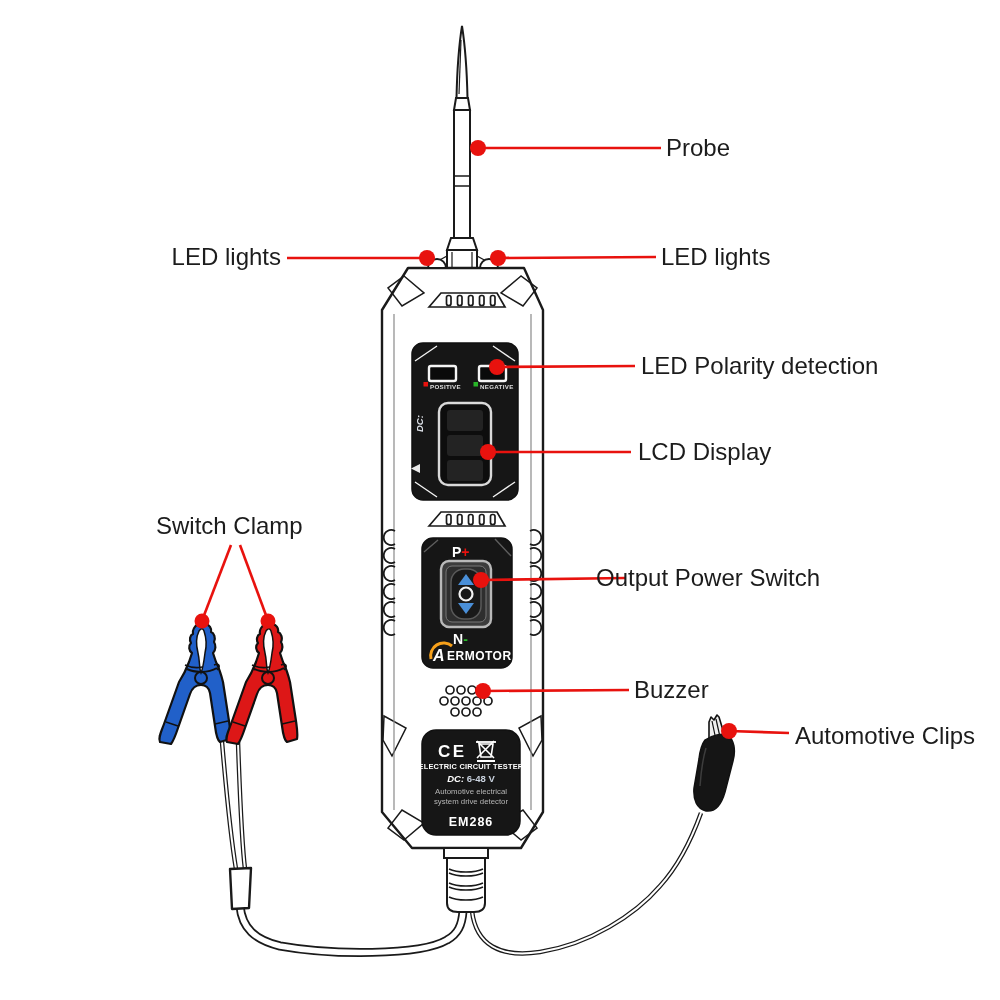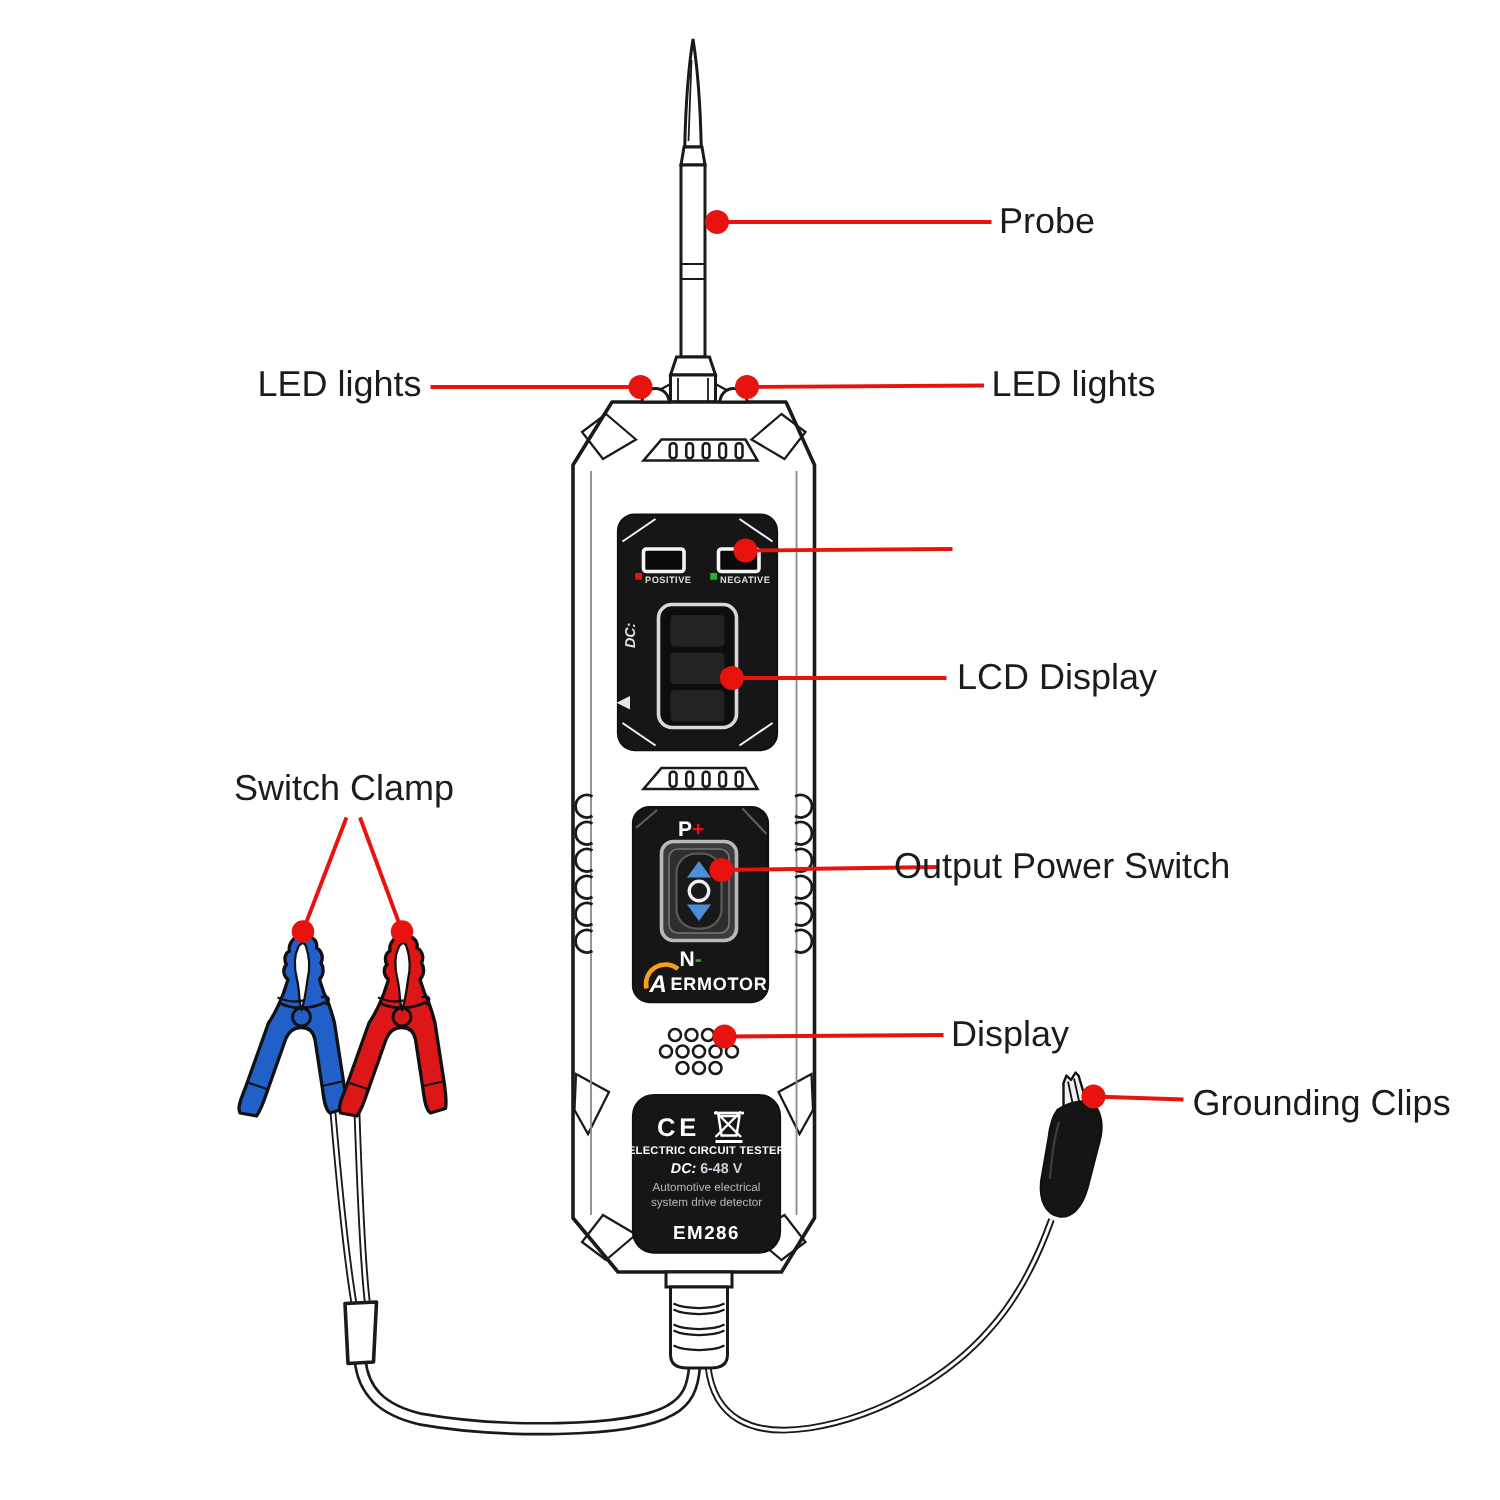--- a/index.html
+++ b/index.html
@@ -233,18 +233,19 @@
     <circle cx="268" cy="621" r="7.5"></circle>
     <circle cx="481" cy="580" r="8"></circle>
     <circle cx="483" cy="691" r="8"></circle>
     <circle cx="729" cy="731" r="8"></circle>
   </g>
 </svg>
 
   <div class="callout-label" style="left:666px;top:135px">Probe</div>
   <div class="callout-label right-align" style="left:161px;top:244px;width:120px">LED lights</div>
   <div class="callout-label" style="left:661px;top:244px">LED lights</div>
+  <div class="callout-label" style="left:641px;top:353px">LED Polarity detection</div>
   <div class="callout-label" style="left:638px;top:439px">LCD Display</div>
   <div class="callout-label" style="left:156px;top:513px">Switch Clamp</div>
   <div class="callout-label" style="left:596px;top:565px">Output Power Switch</div>
-  <div class="callout-label" style="left:634px;top:677px">Display</div>
-  <div class="callout-label" style="left:795px;top:723px">Grounding Clips</div>
+  <div class="callout-label" style="left:634px;top:677px">Buzzer</div>
+  <div class="callout-label" style="left:795px;top:723px">Automotive Clips</div>
 </div>
 
 </body></html>

